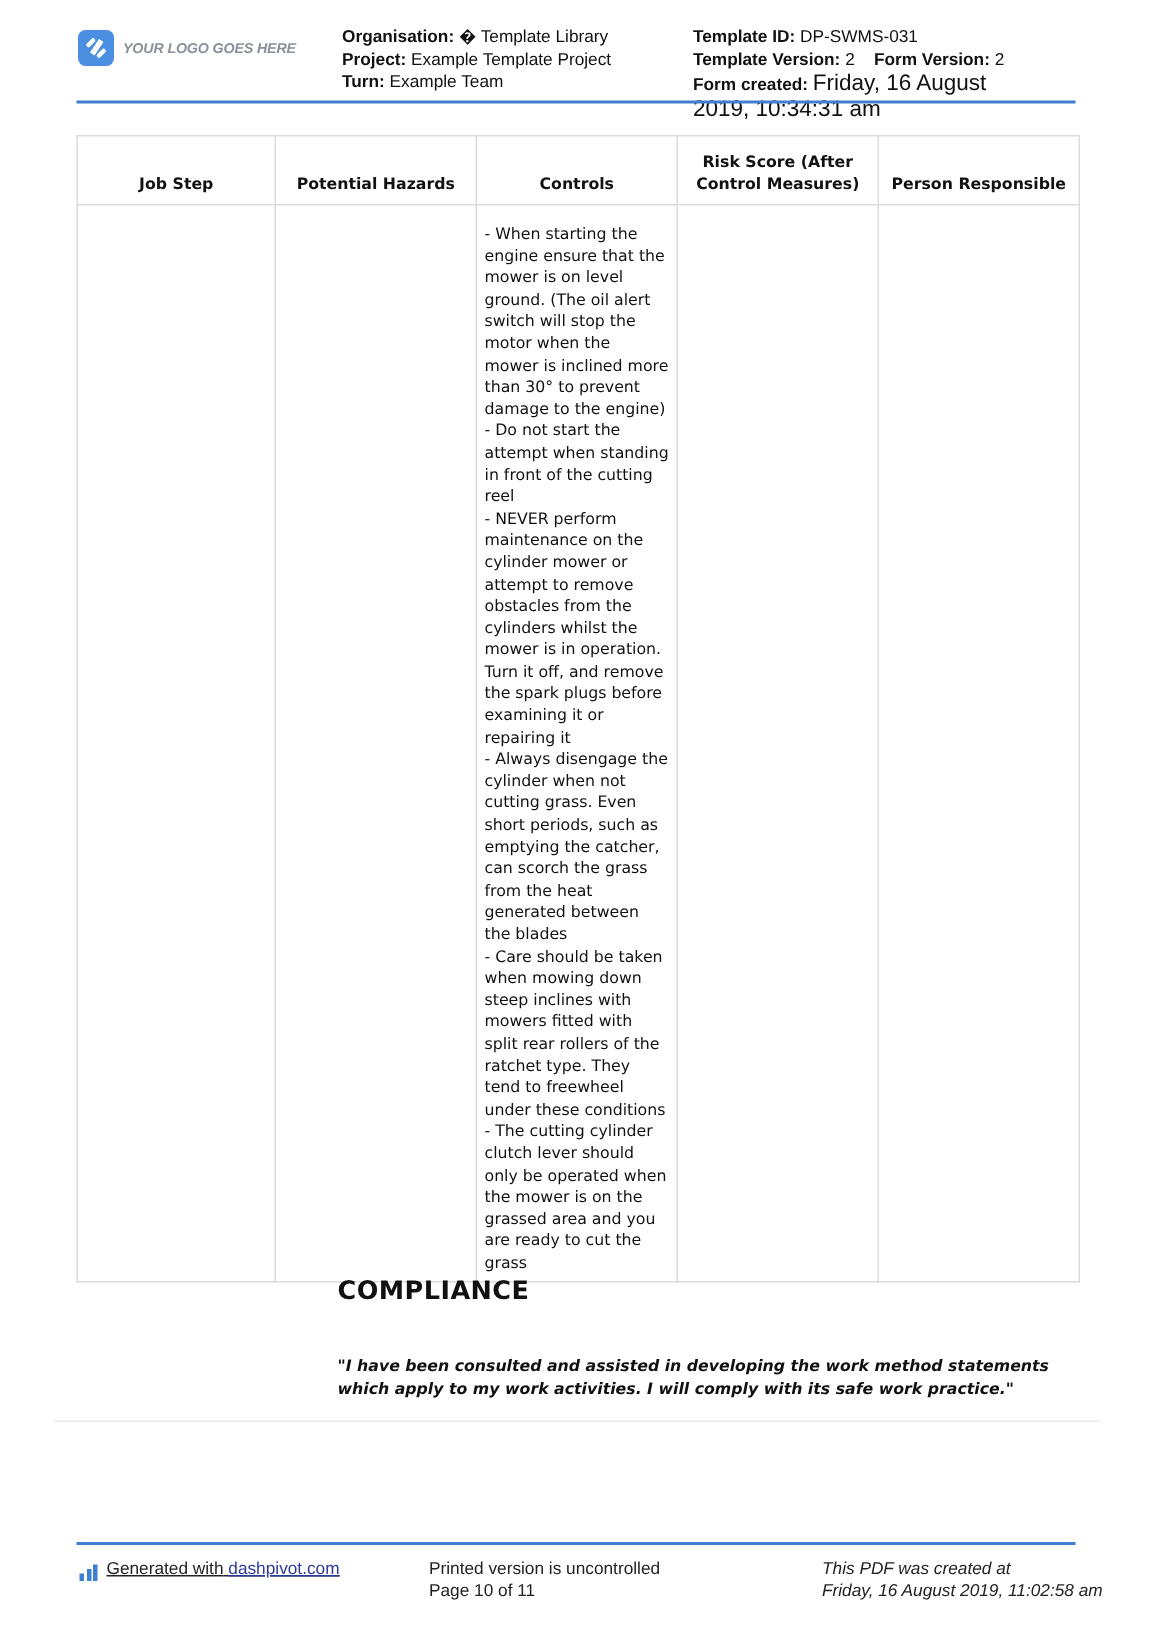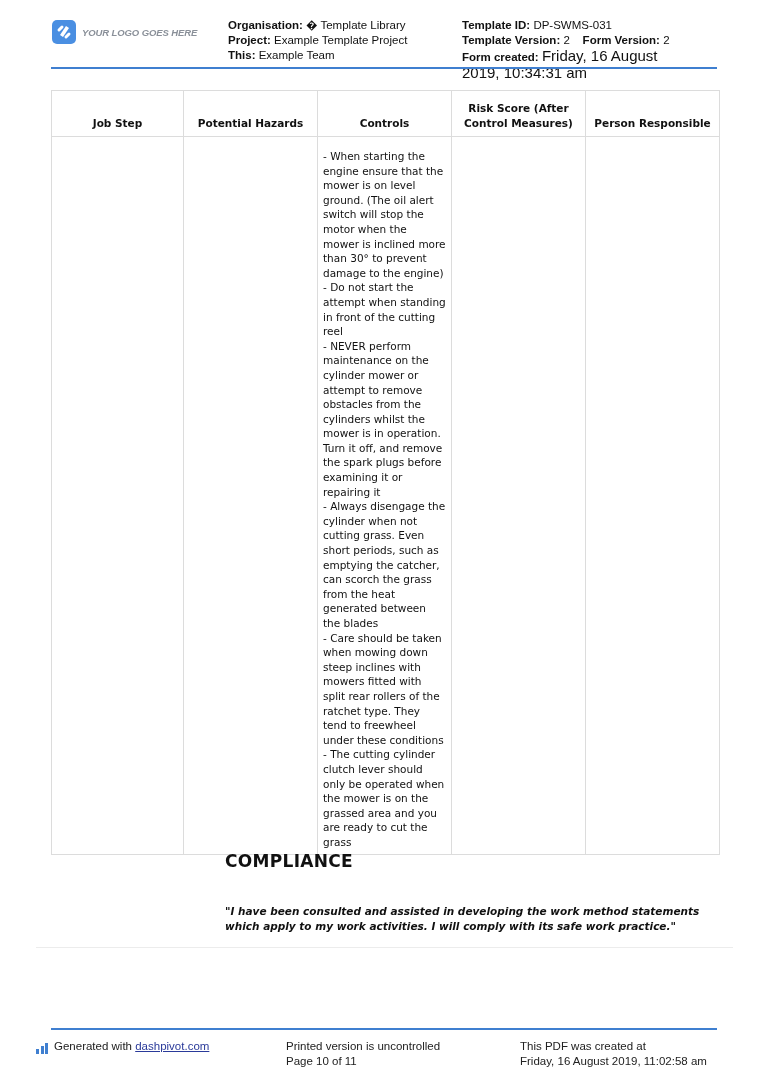--- a/index.html
+++ b/index.html
@@ -22,23 +22,23 @@
   table.swms th, table.swms td { border:1.5px solid #dcdcdc; vertical-align:bottom; padding:0 5px; }
   table.swms th { height:40px; text-align:center; font-size:10.5px; font-weight:bold; line-height:15px; padding-bottom:5px; }
   table.swms td { vertical-align:top; font-size:10.5px; line-height:14.6px; padding-top:12px; padding-bottom:4px; height:697px; }
   .controls-line { display:block; white-space:normal; }
   .compliance-title { position:absolute; left:225px; top:851px; font-size:17px; font-weight:bold; letter-spacing:0.3px; }
   .compliance-quote { position:absolute; left:225px; top:904px; width:500px; font-size:10.5px; font-weight:bold; font-style:italic; line-height:15px; }
   .hr-light { position:absolute; left:36px; top:947px; width:697px; height:1px; background:#ececec; }
   .hr-bottom { top:1028px; }
   .footer { position:absolute; top:1039px; font-family:"Liberation Sans", sans-serif; font-size:11.5px; line-height:15px; color:#222; }
   .footer a { color:#2a3a9a; text-decoration:underline; }
-  .f1 { left:36px; display:flex; align-items:flex-end; }
+  .f1 { left:53px; display:flex; align-items:flex-end;text-decoration:underline; }
   .f2 { left:286px; }
-  .f3 { left:520px; }
+  .f3 { left:548px;font-style:italic; }
   .bars { display:inline-flex; align-items:flex-end; gap:1.5px; margin-right:6px; margin-top:2px; height:11px; }
   .bars span { display:block; width:3px; background:#3f7fd0; }
 </style>
 </head>
 <body>
 
 <div class="header">
   <div class="logo">
     <div class="logo-mark">
       <svg width="24" height="24" viewBox="0 0 24 24">
@@ -46,21 +46,21 @@
         <path d="M7 10 L10 7" stroke="#ffffff" stroke-width="3" stroke-linecap="round"></path>
         <path d="M14 17 L17 14" stroke="#ffffff" stroke-width="3" stroke-linecap="round"></path>
       </svg>
     </div>
     <span class="logo-text">YOUR LOGO GOES HERE</span>
   </div>
 
   <div class="meta meta-left">
     <div><b>Organisation:</b> <span>� Template Library</span></div>
     <div><b>Project:</b> <span>Example Template Project</span></div>
-    <div><b>This:</b> <span>Example Team</span></div>
+    <div><b>Turn:</b> <span>Example Team</span></div>
   </div>
 
   <div class="meta meta-right">
     <div><b>Template ID:</b> <span>DP-SWMS-031</span></div>
     <div><b>Template Version:</b> <span>2</span>&nbsp;&nbsp;&nbsp;&nbsp;<b>Form Version:</b> <span>2</span></div>
     <div><b>Form created:</b> <span class="small">Friday, 16 August 2019, 10:34:31 am</span></div>
   </div>
 </div>
 
 <div class="hr-blue hr-top"></div>

